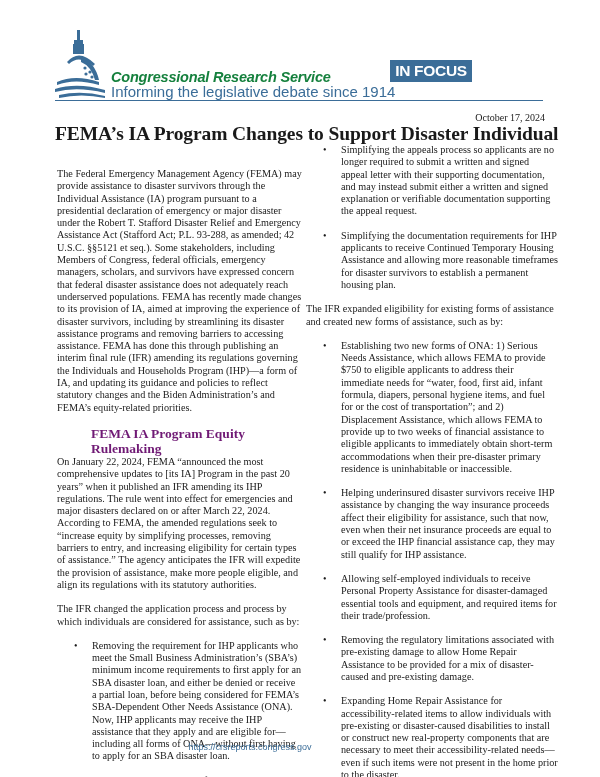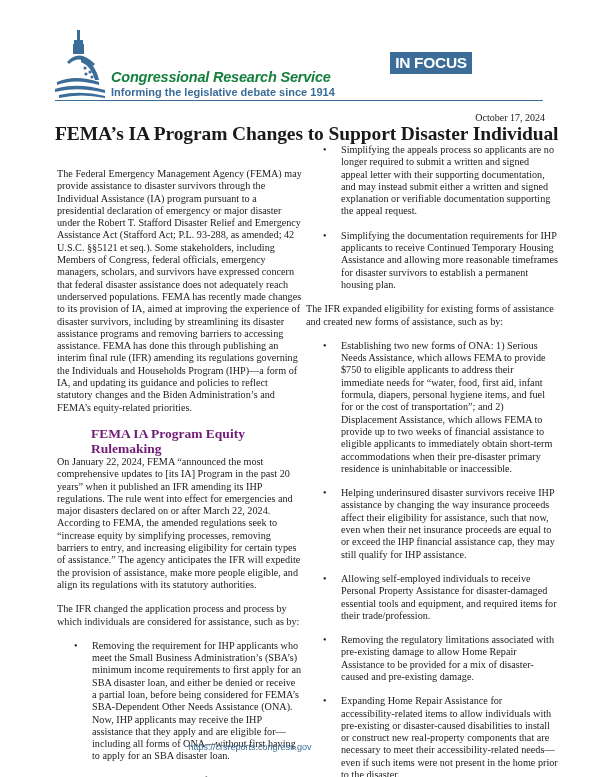--- a/index.html
+++ b/index.html
@@ -1,22 +1,22 @@
 <!DOCTYPE html>
 <html><head>
   <meta charset="utf-8">
   <style>
     html, body { margin: 0; padding: 0; background: #ffffff; }
     body { width: 600px; height: 777px; position: relative; overflow: hidden; font-family: "Liberation Serif", serif; color: #1a1a1a; }
     .header { position: absolute; left: 55px; top: 24px; width: 478px; height: 78px; }
     .logo { position: absolute; left: 0; top: 4px; width: 52px; height: 70px; }
     .brand { position: absolute; left: 56px; top: 45px; }
     .brand-name { font-family: "Liberation Sans", sans-serif; font-style: italic; font-weight: bold; font-size: 14.5px; color: #15803d; letter-spacing: -0.2px; line-height: 16px; white-space: nowrap; }
-    .brand-tag { font-family: "Liberation Sans", sans-serif; font-size: 11px; color: #3b6d98; line-height: 12px; white-space: nowrap; margin-top: 1px; font-weight: bold; }
-    .badge { position: absolute; left: 335px; top: 28px; width: 82px; height: 22px; background: #3b6d98; color: #ffffff; font-family: "Liberation Sans", sans-serif; font-weight: bold; font-size: 15.5px; line-height: 22px; text-align: center; letter-spacing: -0.3px; }
+    .brand-tag { font-family: "Liberation Sans", sans-serif; font-size: 15px; color: #3b6d98; line-height: 12px; white-space: nowrap; margin-top: 1px; }
+    .badge { position: absolute; left: 335px; top: 36px; width: 82px; height: 22px; background: #3b6d98; color: #ffffff; font-family: "Liberation Sans", sans-serif; font-weight: bold; font-size: 15.5px; line-height: 22px; text-align: center; letter-spacing: -0.3px; }
     .rule { position: absolute; left: 55px; top: 100px; width: 488px; height: 0; border-top: 1.5px solid #3b6d98; }
     .date { position: absolute; right: 55px; top: 112px; font-size: 10px; color: #1a1a1a; font-family: Liberation Serif, serif; }
     .title { position: absolute; left: 55px; top: 123px; font-size: 19.5px; font-weight: bold; margin: 0; letter-spacing: -0.1px; white-space: nowrap; }
     .col { position: absolute; top: 168px; width: 245px; font-size: 10.2px; line-height: 12.3px; }
     .col-left { left: 57px; }
     .col-right { left: 306px; width: 252px; }
     p { margin: 0 0 12px 0; }
     .section-head { font-family: Liberation Serif, serif; font-weight: bold; font-size: 13.5px; color: #701a75; margin: 0; line-height: 15px; padding-left: 34px; }
     ul { margin: 0 0 12px 0; padding: 0; list-style: none; }
     li { position: relative; padding-left: 35px; margin-bottom: 12px; }

